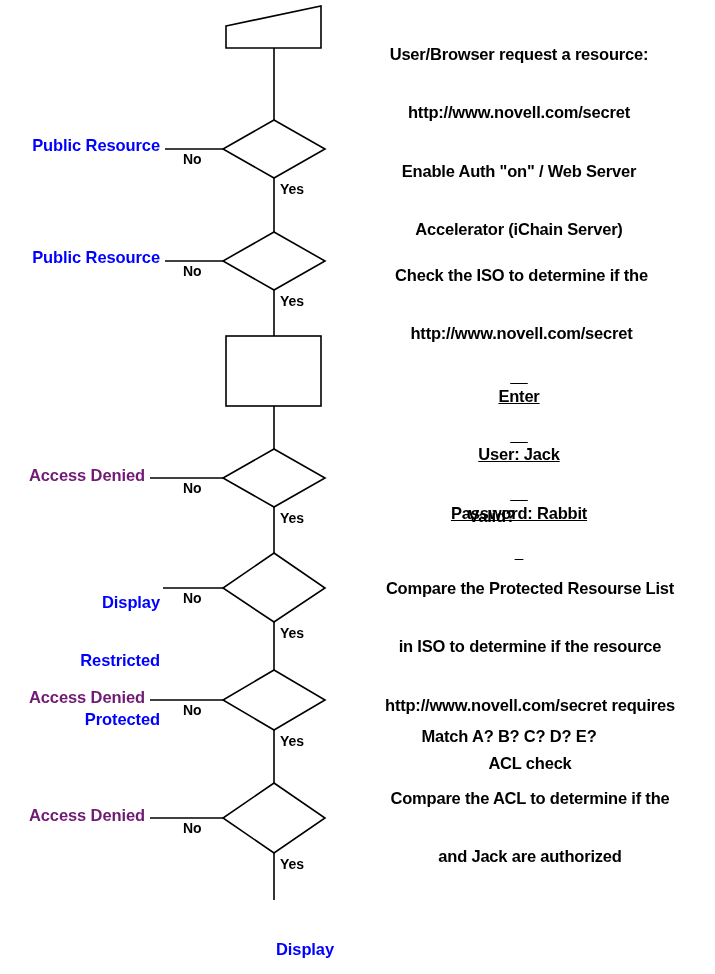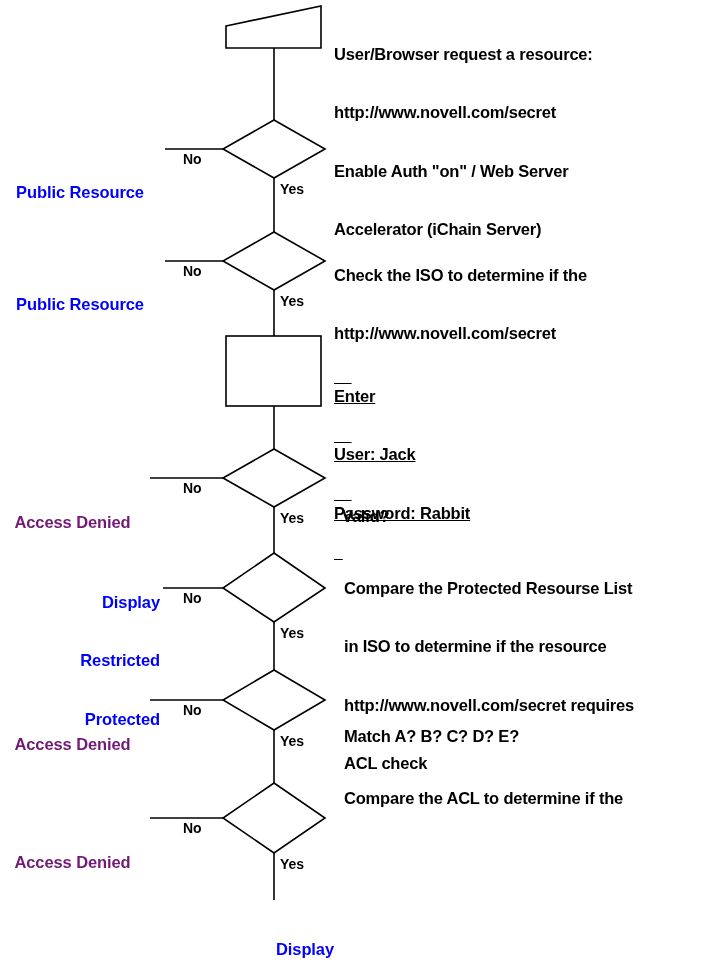--- a/index.html
+++ b/index.html
@@ -30,43 +30,42 @@
     font-family: "Liberation Sans", sans-serif;
     font-weight: bold;
     color: #000000;
     white-space: pre;
     line-height: 1.18;
   }
   
   .desc {
     font-size: 16.5px;
     letter-spacing: -0.2px;
-    text-align: left;
+    text-align: center;
   }
   
   .edge-label {
     font-size: 14px;
   }
   
   .outcome {
     font-size: 16.5px;
     letter-spacing: -0.1px;
   }
   .outcome.blue {
     color: #0000ff;
   }
   .outcome.black {
     color: #701a75;
   }
   .outcome.center {
     text-align: right;
   }
   .outcome.right {
-    text-align: center;
-    margin-top: 47px;
+    text-align: right;
   }
 </style>
 </head>
 <body>
 
 <div id="chart-root">
 
   <svg id="chart-svg" viewBox="0 0 715 974">
     <g fill="none" stroke="#000000" stroke-width="1.6" shape-rendering="geometricPrecision">
 
@@ -135,20 +134,21 @@
   <div class="lbl desc" style="left:342px; top:468px; width:300px;">
     <div>Valid?</div>
   </div>
 
   <div class="lbl desc" style="left:344px; top:688px; width:330px;">
     <div>Match A? B? C? D? E?</div>
   </div>
 
   <div class="lbl desc" style="left:344px; top:750px; width:372px;">
     <div>Compare the ACL to determine if the</div>
+    <div>and Jack are authorized</div>
   </div>
 
   <div class="lbl outcome blue right" style="left:0px; top:136px; width:160px;">Public Resource</div>
 
   <div class="lbl outcome blue right" style="left:0px; top:248px; width:160px;">Public Resource</div>
 
   <div class="lbl outcome black right" style="left:0px; top:466px; width:145px;">Access Denied</div>
 
   <div class="lbl outcome blue center" style="left:40px; top:554px; width:120px;">
     <div>Display</div>

